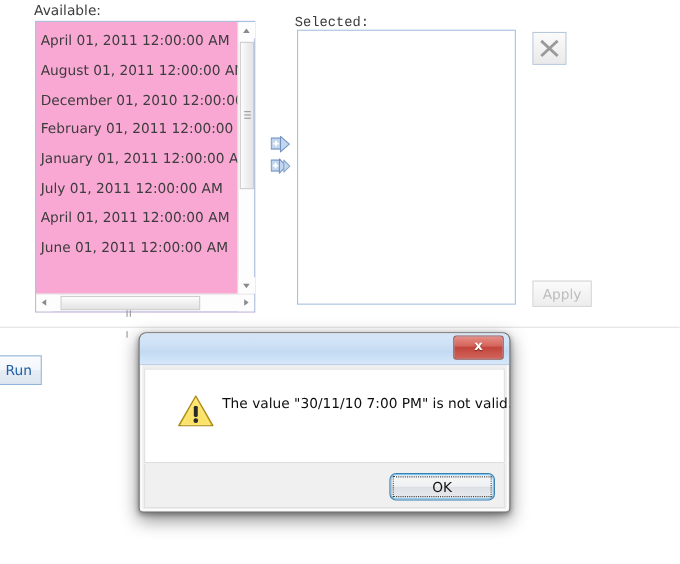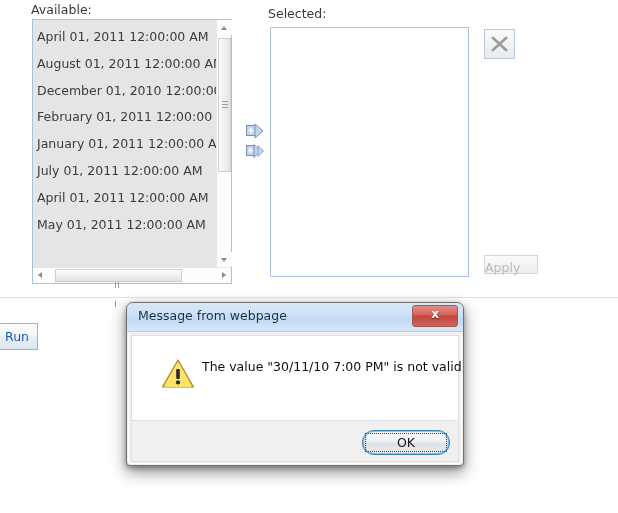--- a/index.html
+++ b/index.html
@@ -20,31 +20,31 @@
   }
 
   
   .field-label {
     position: absolute;
     font-size: 12.5px;
     color: #3b3b3b;
     white-space: nowrap;
   }
   #label-available { left: 31px; top: 2px; }
-  #label-selected  { left: 268px; top: 6px; }
+  #label-selected  { left: 268px; top: 14px; font-family: Liberation Mono, monospace; }
 
   
   #available-listbox {
     position: absolute;
     left: 32px;
     top: 19px;
     width: 200px;
     height: 265px;
     border: 1px solid #a7c1de;
-    background: #e5e5e5;
+    background: #f9a8d4;
     box-sizing: border-box;
   }
   #available-options {
     position: absolute;
     left: 0; top: 0;
     width: 184px;
     height: 246px;
     overflow: hidden;
     padding: 4px 0 0 4px;
     box-sizing: border-box;
@@ -220,28 +220,28 @@
     background: linear-gradient(to bottom, #fbfbfb 0%, #f2f2f2 50%, #eaeaea 100%);
     border: 1px solid #b7c8da;
     box-sizing: border-box;
     cursor: pointer;
   }
   #apply-button {
     position: absolute;
     left: 484px;
     top: 255px;
     width: 54px;
-    height: 19px;
+    height: 24px;
     background: linear-gradient(to bottom, #fbfbfb 0%, #f4f4f4 50%, #ededed 100%);
     border: 1px solid #d4d4d4;
     box-sizing: border-box;
     color: #bcbcbc;
     font-size: 12.5px;
     line-height: 23px;
-    text-align: left;
+    text-align: center;
     cursor: default;
   }
 
   
   #page-divider {
     position: absolute;
     left: 0;
     top: 297px;
     width: 618px;
     height: 1px;
@@ -360,23 +360,23 @@
     height: 40px;
     background: #f0f0f0;
     border: 1px solid #dfdfdf;
     border-top: none;
     box-sizing: border-box;
   }
   #ok-button {
     position: absolute;
     right: 8px;
     top: 8px;
-    width: 88px;
+    width: 96px;
     height: 25px;
-    border-radius: 12px;
+    border-radius: 6px;
     border: 1px solid #3c7fb1;
     background: linear-gradient(to bottom, #f7f8f9 0%, #eef0f2 48%, #dde1e6 52%, #e8eaed 100%);
     box-shadow: 0 0 0 1px #7ec4ec inset;
     box-sizing: border-box;
     cursor: pointer;
   }
   #ok-button .focusring {
     position: absolute;
     left: 2px; top: 2px; right: 2px; bottom: 2px;
     border: 1px dotted #4a4a4a;
@@ -400,21 +400,21 @@
   <div id="available-listbox">
 
     <div id="available-options">
       <div class="list-option">April 01, 2011 12:00:00 AM</div>
       <div class="list-option">August 01, 2011 12:00:00 AM</div>
       <div class="list-option">December 01, 2010 12:00:00 AM</div>
       <div class="list-option">February 01, 2011 12:00:00 AM</div>
       <div class="list-option">January 01, 2011 12:00:00 AM</div>
       <div class="list-option">July 01, 2011 12:00:00 AM</div>
       <div class="list-option">April 01, 2011 12:00:00 AM</div>
-      <div class="list-option">May 01, 2011 12:00:00 AM</div>
+      <div class="list-option">June 01, 2011 12:00:00 AM</div>
     </div>
 
     <div id="available-vscroll">
       <div class="sb-arrow" id="vsb-up"></div>
       <div id="vsb-thumb">
         <span class="grip">
             <i></i>
             <i></i>
             <i></i>
           </span>
@@ -465,21 +465,20 @@
   <div id="page-divider"></div>
 
   <div id="run-button">
     <span>Run</span>
   </div>
 
   <div id="dialog">
     <div id="dialog-frame"></div>
 
     <div id="dialog-titlebar">
-      <div id="dialog-title">Message from webpage</div>
       <div id="dialog-close">
         <div class="x">x</div>
       </div>
     </div>
 
     <div id="dialog-body">
       <div id="warning-icon">
         <svg width="34" height="31" viewBox="0 0 34 31">
           <path d="M17 2 L32.5 29 L1.5 29 Z" fill="#f7d33e" stroke="#a98a1d" stroke-width="1.2" stroke-linejoin="round"></path>
           <path d="M17 4.5 L30 28 L4 28 Z" fill="#fbe36a" stroke="none"></path>

